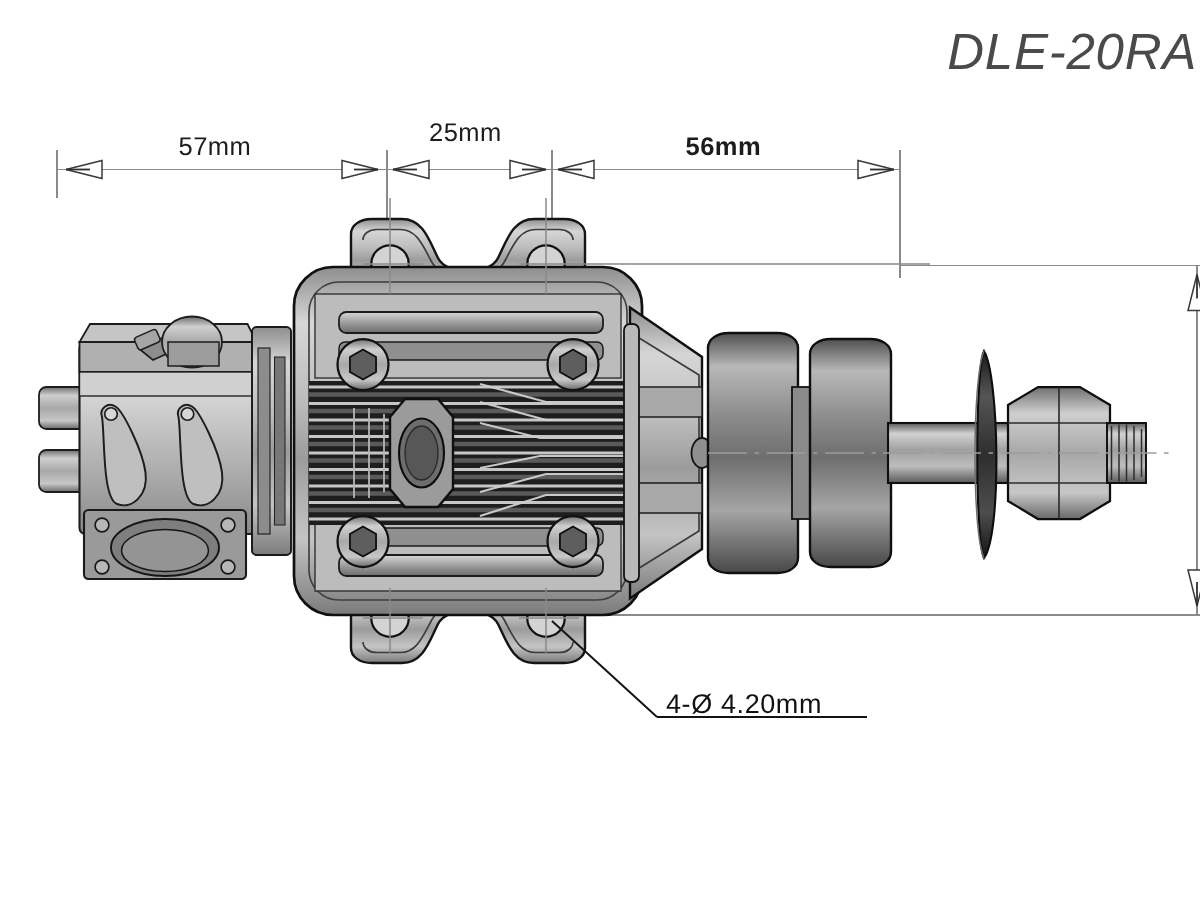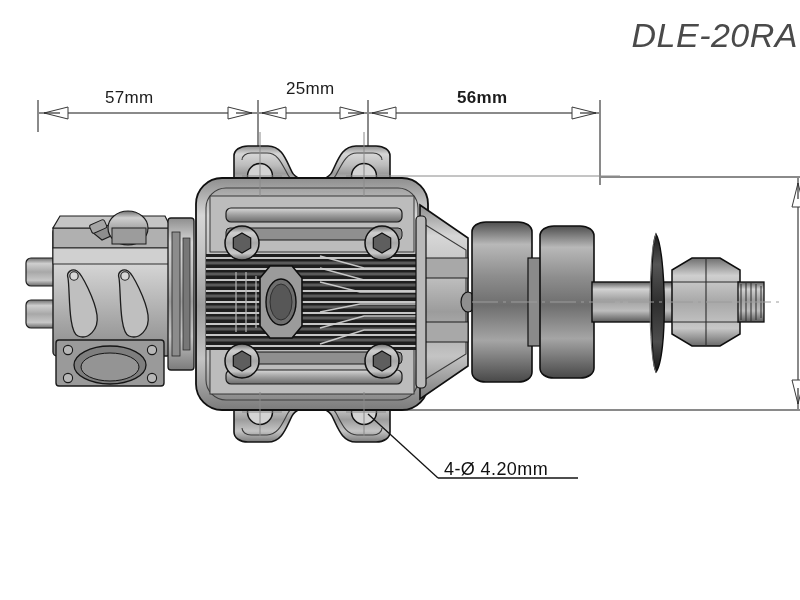--- a/index.html
+++ b/index.html
@@ -328,20 +328,20 @@
     </g>
 
     <g stroke="#131313" stroke-width="1.3" fill="none">
       <line x1="348" y1="414" x2="418" y2="478"></line>
       <line x1="418" y1="478" x2="558" y2="478"></line>
     </g>
   </svg>
 
   <div class="title">DLE-20RA</div>
 
-  <div class="dimlabel" style="left:85px;top:88px;">57mm</div>
+  <div class="dimlabel" style="left:99px;top:88px;">57mm</div>
   <div class="dimlabel" style="left:266px;top:79px;">25mm</div>
   <div class="dimlabel" style="left:437px;top:88px;font-weight:bold;">56mm</div>
 
   <div class="dimlabel vert" style="left:790px;top:323px;">60mm</div>
 
   <div class="callout" style="left:424px;top:459px;">4-Ø 4.20mm</div>
 </div>
 
 </body></html>

